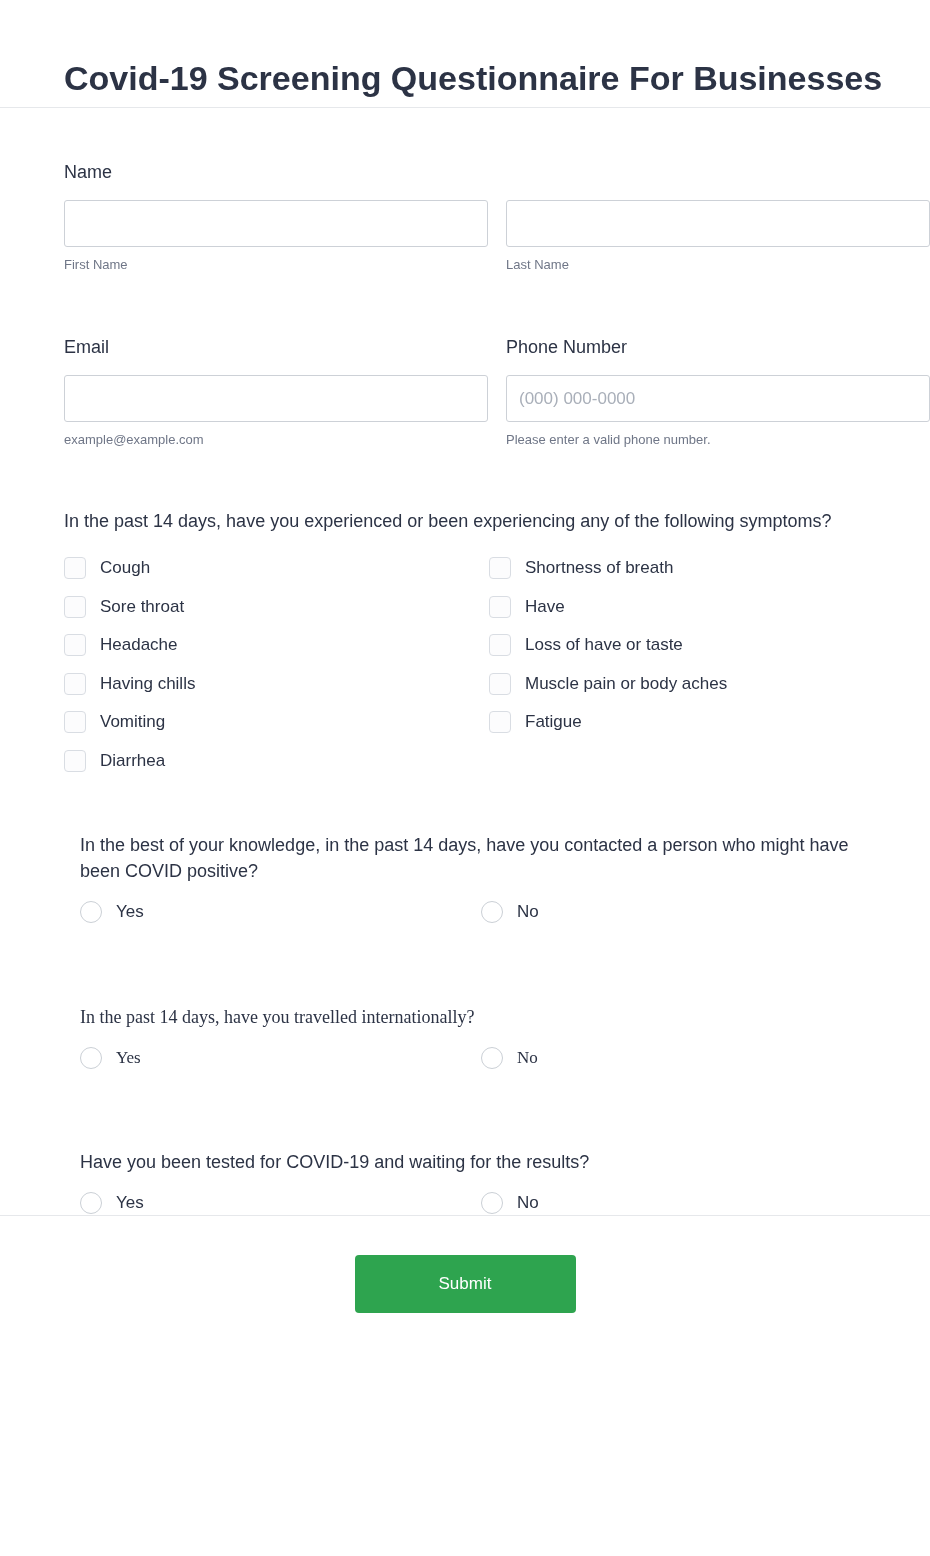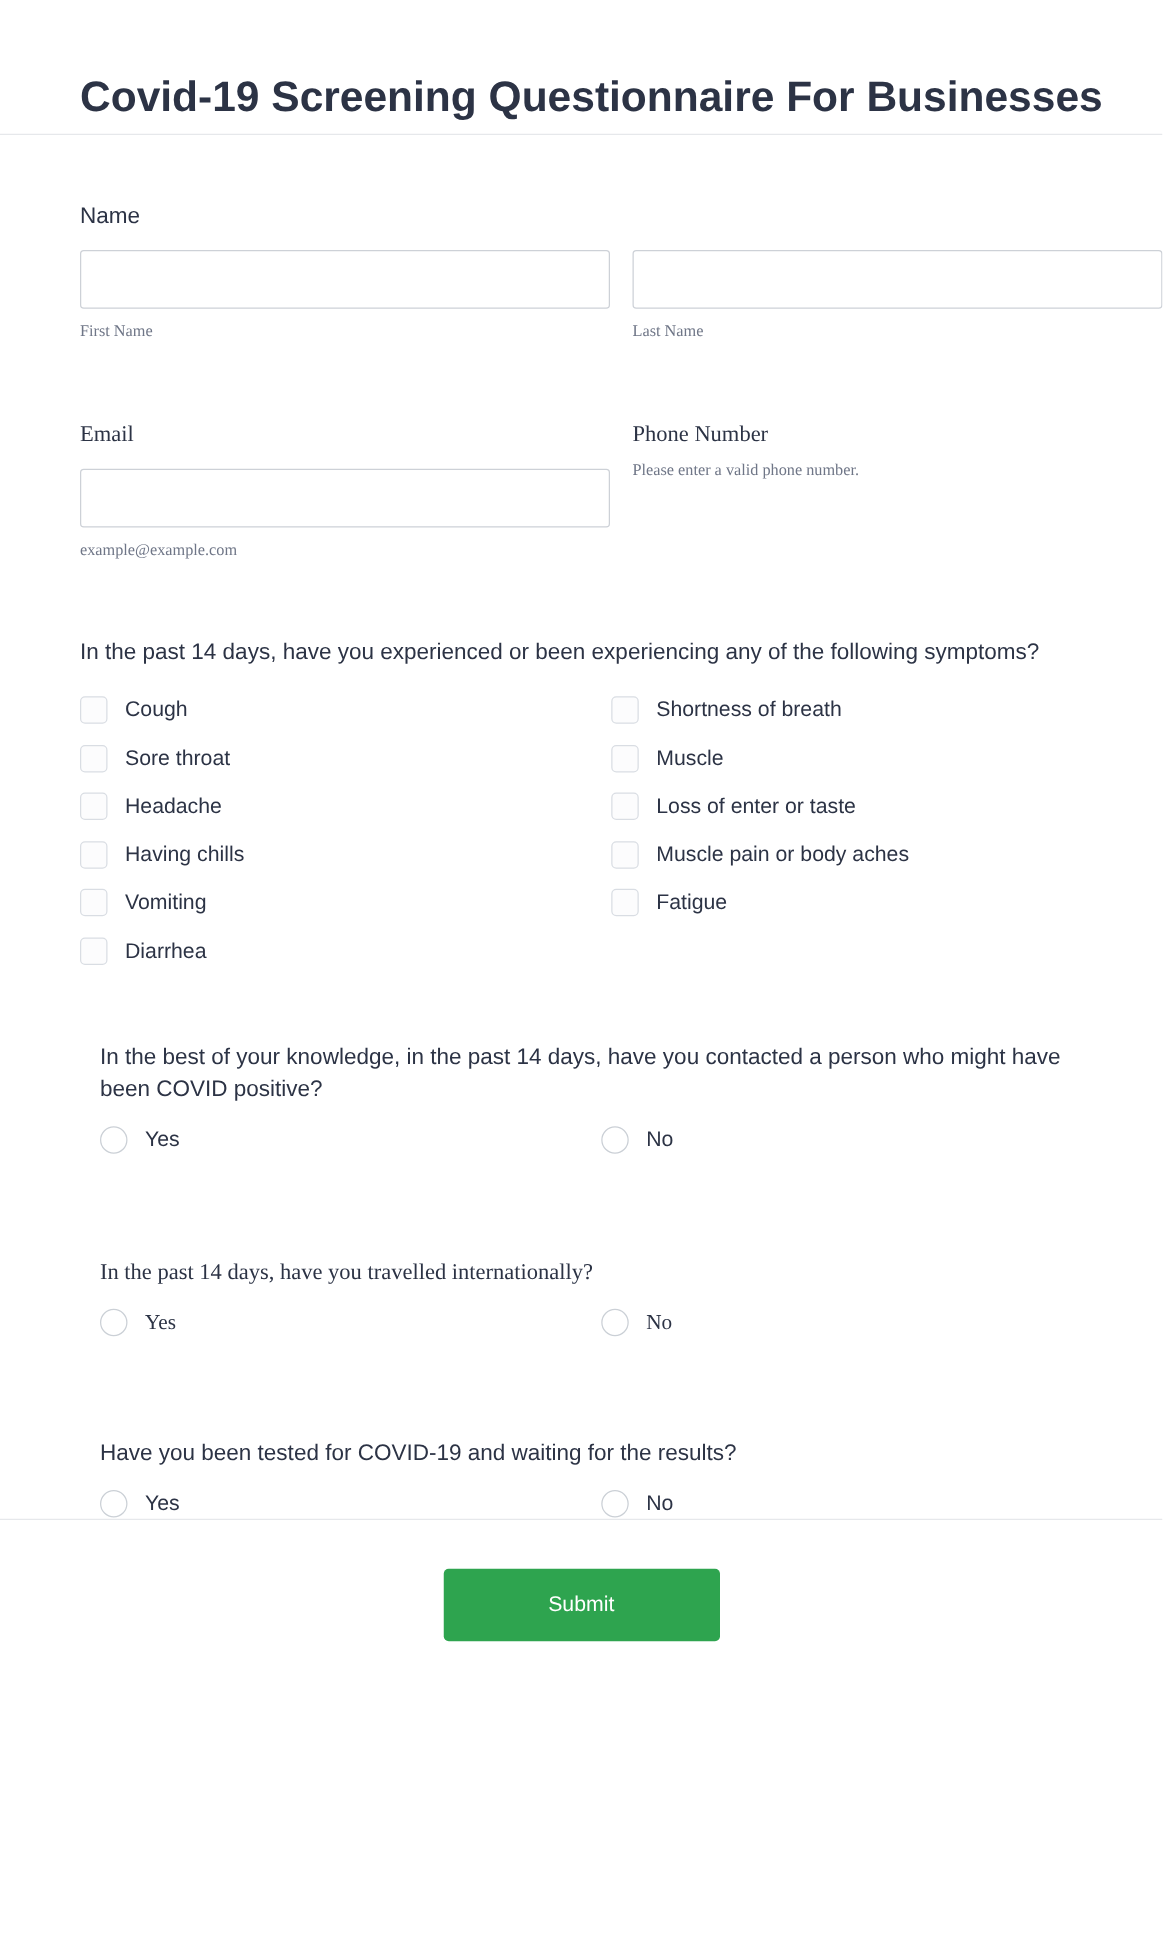--- a/index.html
+++ b/index.html
@@ -25,21 +25,21 @@
     font-size:34px;
     line-height:57px;
     font-weight:700;
     color:var(--text-dark);
   }
   hr.divider{border:none;border-top:1px solid var(--divider);margin:0;width:100%;}
   .top-divider{margin-top:48px;}
   .bottom-divider{margin-top:48px;}
 
   .field-label{font-size:18px;line-height:21px;color:var(--text-dark);font-weight:400;}
-  .two-col{display:grid;grid-template-columns:1fr 1fr;column-gap:18px;font-family:Liberation Serif, serif;}
+  .two-col{display:grid;grid-template-columns:1fr 1fr;column-gap:18px;}
   .text-input{
     width:100%;height:47px;
     border:1px solid var(--border-gray);
     border-radius:3px;
     padding:0 12px;
     font-size:17px;
     font-family:inherit;
     color:var(--text-dark);
     background:#fff;
     outline:none;
@@ -113,20 +113,21 @@
 
   <div class="pad contact-section">
     <div class="two-col">
       <div>
         <div class="field-label">Email</div>
         <input type="text" class="text-input" value="" style="">
         <div class="sublabel">example@example.com</div>
       </div>
       <div>
         <div class="field-label">Phone Number</div>
+        <input type="text" class="text-input" placeholder="(000) 000-0000" style="">
         <div class="sublabel">Please enter a valid phone number.</div>
       </div>
     </div>
   </div>
 
   <div class="pad symptoms-section">
     <div class="question">In the past 14 days, have you experienced or been experiencing any of the following symptoms?</div>
     <div class="checkbox-grid">
       <div class="col-left">
         <div class="check-row">
@@ -154,25 +155,25 @@
           <span class="check-label">Diarrhea</span>
         </div>
       </div>
       <div class="col-right">
         <div class="check-row">
           <span class="checkbox"></span>
           <span class="check-label">Shortness of breath</span>
         </div>
         <div class="check-row">
           <span class="checkbox"></span>
-          <span class="check-label">Muscle</span>
-        </div>
-        <div class="check-row">
-          <span class="checkbox"></span>
-          <span class="check-label">Loss of enter or taste</span>
+          <span class="check-label">Have</span>
+        </div>
+        <div class="check-row">
+          <span class="checkbox"></span>
+          <span class="check-label">Loss of have or taste</span>
         </div>
         <div class="check-row">
           <span class="checkbox"></span>
           <span class="check-label">Muscle pain or body aches</span>
         </div>
         <div class="check-row">
           <span class="checkbox"></span>
           <span class="check-label">Fatigue</span>
         </div>
       </div>

